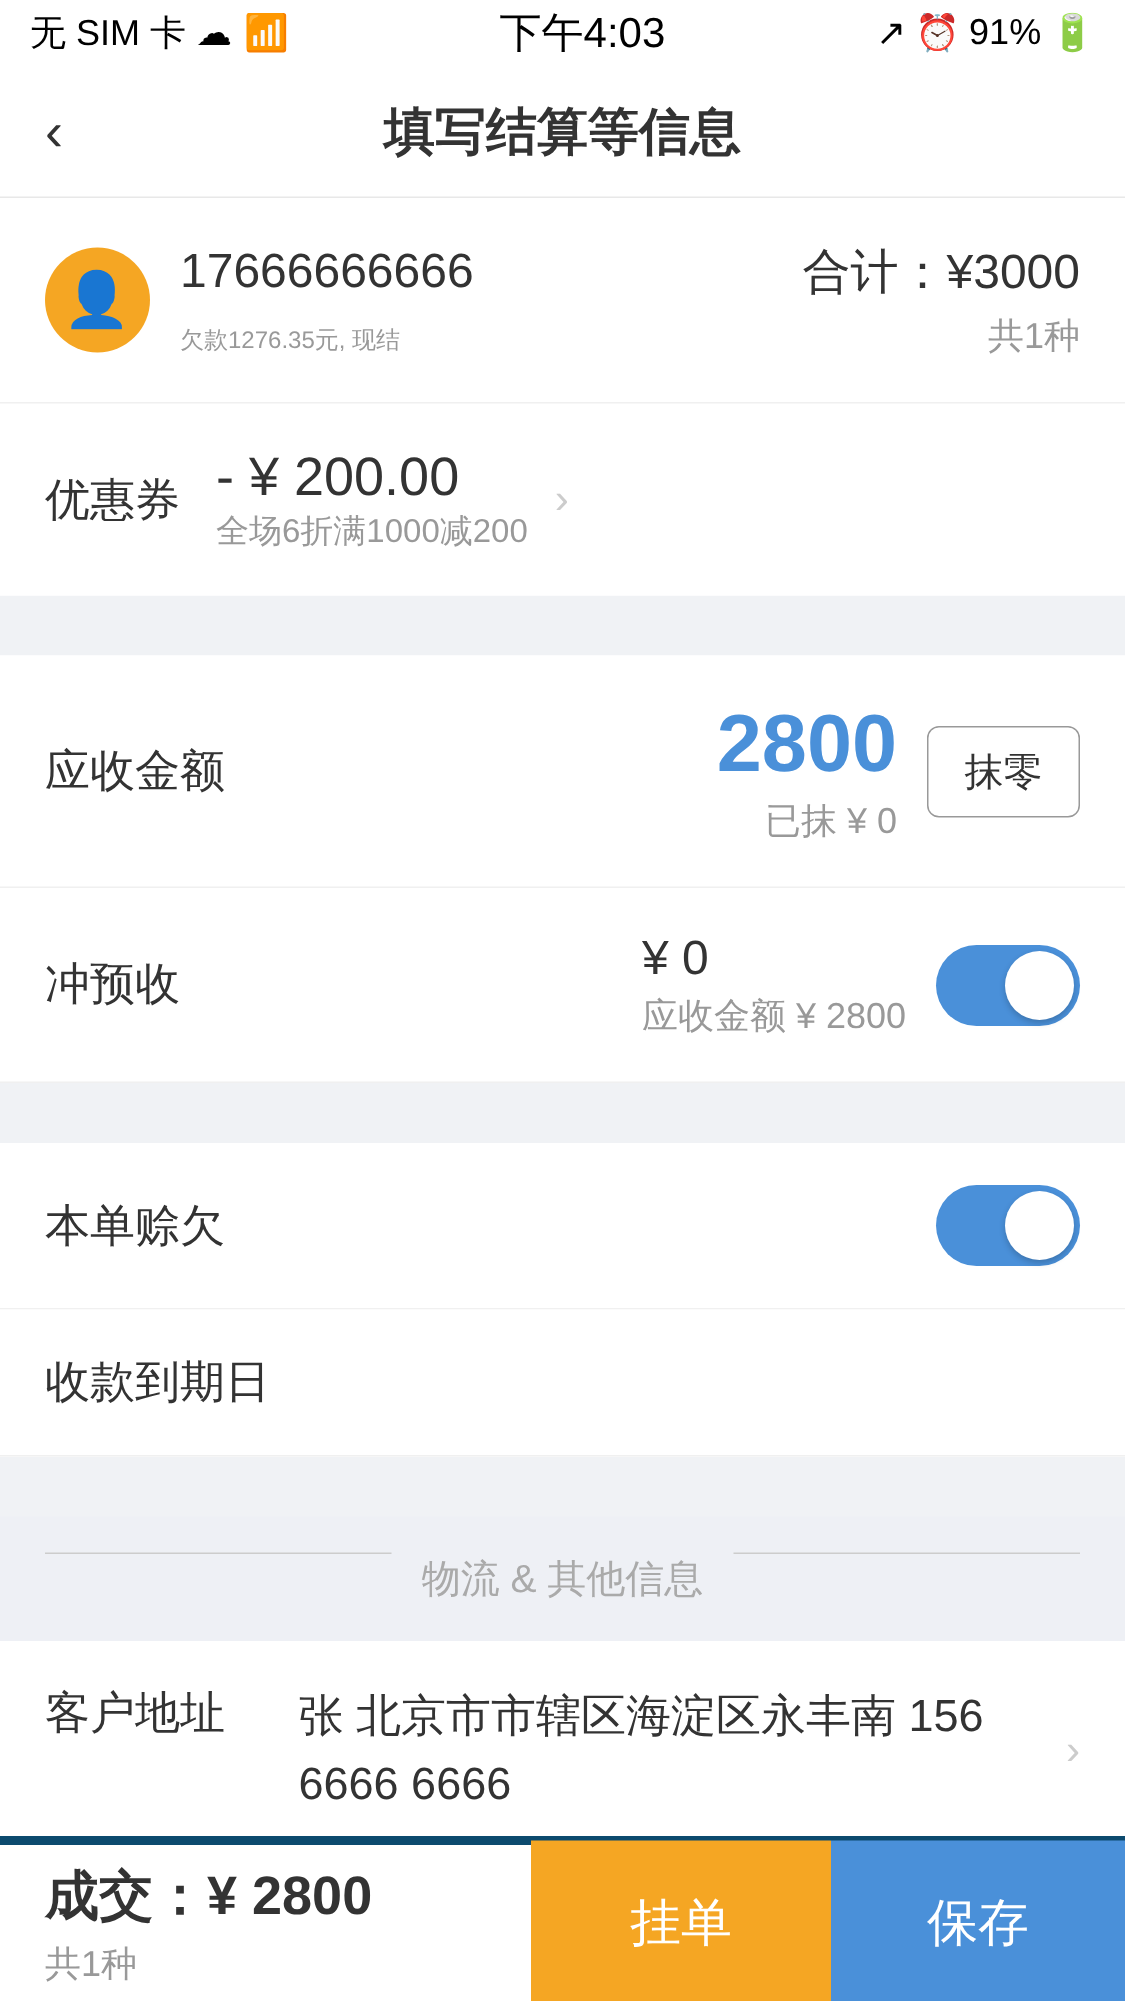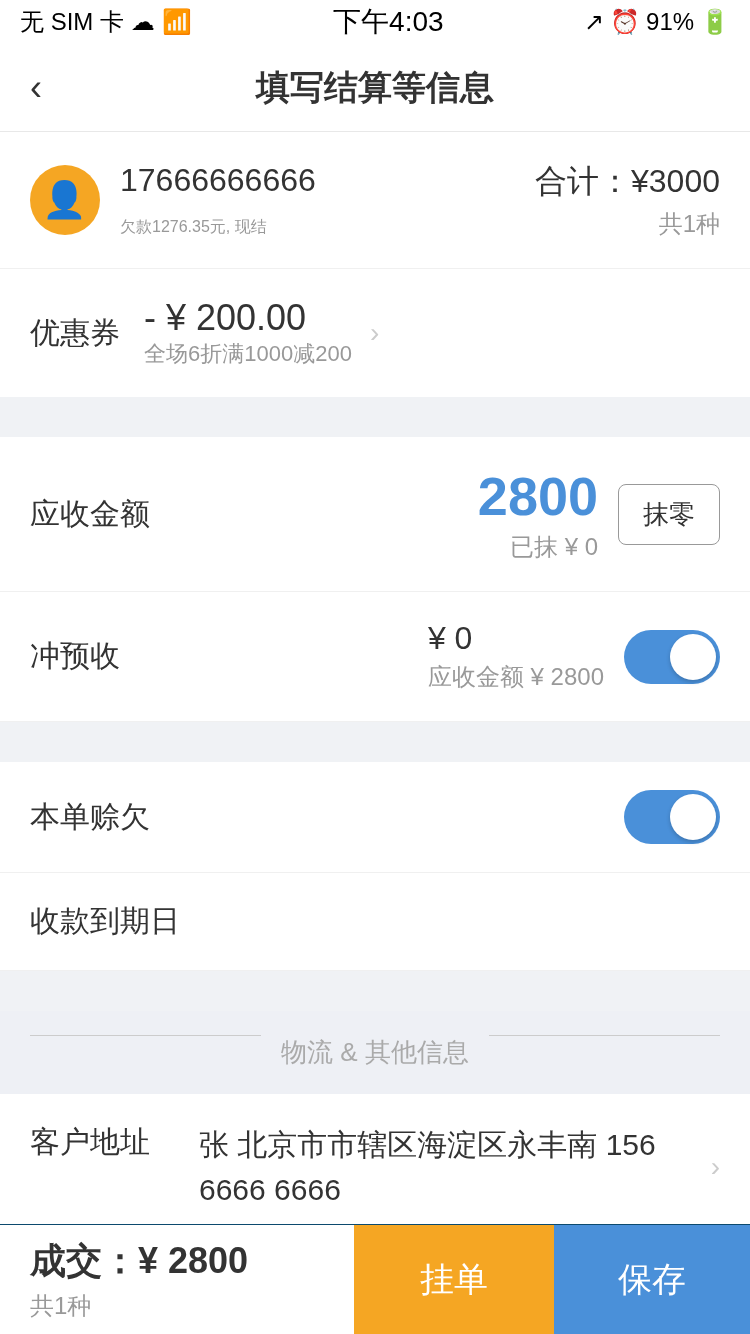--- a/index.html
+++ b/index.html
@@ -186,21 +186,21 @@
     
     .bottom-bar {
       position: fixed;
       bottom: 0;
       left: 0;
       width: 750px;
       height: 110px;
       background: #fff;
       display: flex;
       align-items: center;
-      border-top: 1px solid #0c4a6e;
+      border-top: 6px solid #0c4a6e;
     }
     .bottom-summary {
       flex: 1;
       padding: 0 30px;
       display: flex;
       flex-direction: column;
       gap: 4px;
     }
     .bottom-deal { font-size: 28px; color: #333; }
     .bottom-deal span { font-size: 36px; font-weight: 600; }

